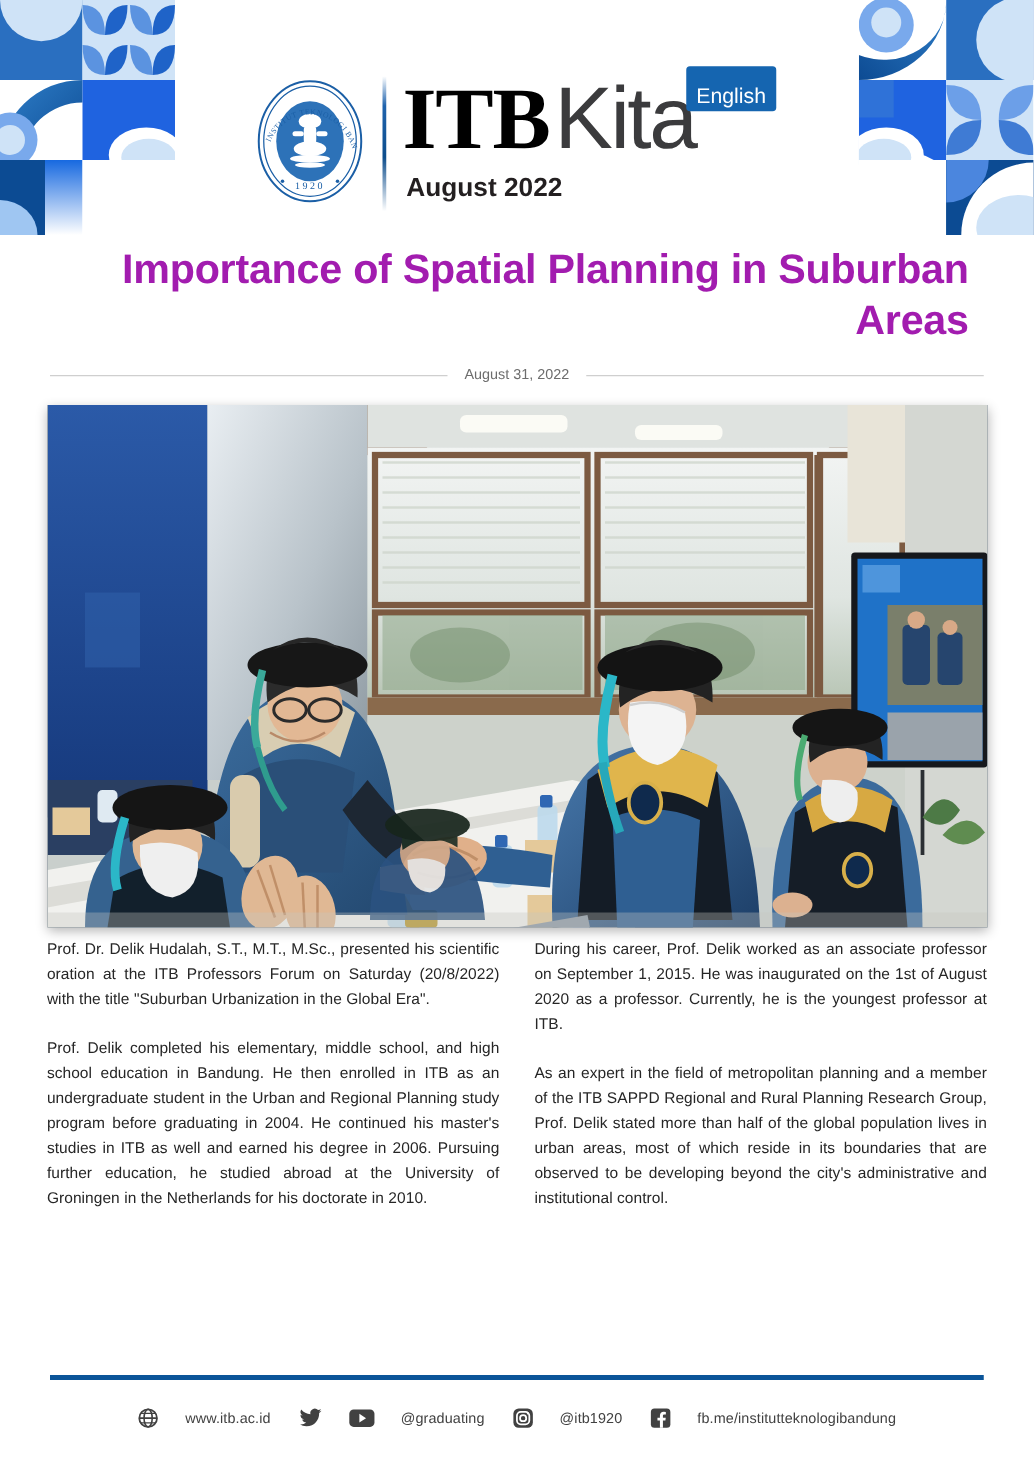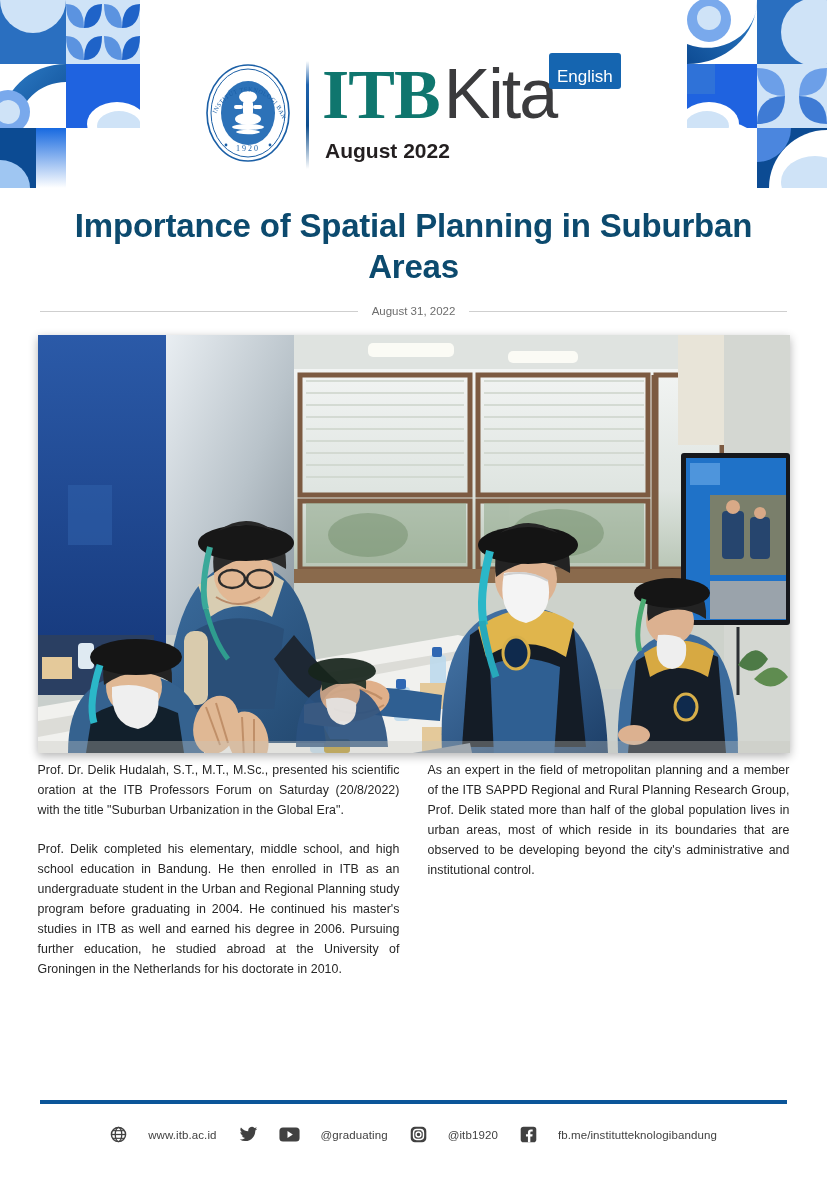--- a/index.html
+++ b/index.html
@@ -70,21 +70,21 @@
     left: 126px;
     top: 0px;
     height: 78px;
     line-height: 78px;
     white-space: nowrap;
   }
   .wm-itb {
     font-family: "Liberation Serif", serif;
     font-weight: bold;
     font-size: 70px;
-    color: #0f766e;
+    color: #000000;
     letter-spacing: -1px;
   }
   .wm-kita {
     font-family: "Liberation Sans", sans-serif;
     font-weight: 400;
     font-size: 70px;
     color: #3b3b3d;
     letter-spacing: -2px;
     margin-left: 4px;
   }
@@ -116,24 +116,25 @@
   .title-block {
     margin: 6px auto 0 auto;
     width: 747px;
     text-align: center;
   }
   .article-title {
     font-family: "Liberation Sans", sans-serif;
     font-weight: bold;
     font-size: 33px;
     line-height: 41px;
-    color: #0c4a6e;
-    margin: 17px;
+    color: #a21caf;
+    margin: 0;
     padding: 0 12px;
     letter-spacing: -0.2px;
+    text-align: right;
   }
   .date-rule {
     display: flex;
     align-items: center;
     margin-top: 18px;
     width: 747px;
   }
   .date-rule .ln {
     flex: 1 1 auto;
     height: 1px;
@@ -581,20 +582,21 @@
       <rect x="0" y="406" width="752" height="12" fill="#c5c5c0" opacity="0.35"></rect>
     </svg>
   </div>
 
   <div class="columns">
     <div class="col">
       <p class="para">Prof. Dr. Delik Hudalah, S.T., M.T., M.Sc., presented his scientific oration at the ITB Professors Forum on Saturday (20/8/2022) with the title "Suburban Urbanization in the Global Era".</p>
       <p class="para">Prof. Delik completed his elementary, middle school, and high school education in Bandung. He then enrolled in ITB as an undergraduate student in the Urban and Regional Planning study program before graduating in 2004. He continued his master's studies in ITB as well and earned his degree in 2006. Pursuing further education, he studied abroad at the University of Groningen in the Netherlands for his doctorate in 2010.</p>
     </div>
     <div class="col">
+      <p class="para">During his career, Prof. Delik worked as an associate professor on September 1, 2015. He was inaugurated on the 1st of August 2020 as a professor. Currently, he is the youngest professor at ITB.</p>
       <p class="para">As an expert in the field of metropolitan planning and a member of the ITB SAPPD Regional and Rural Planning Research Group, Prof. Delik stated more than half of the global population lives in urban areas, most of which reside in its boundaries that are observed to be developing beyond the city's administrative and institutional control.</p>
     </div>
   </div>
 
   <div class="footer-rule"></div>
 
   <div class="footer">
 
     <div class="fitem">
       <svg class="ico" width="17" height="17" viewBox="0 0 24 24">

